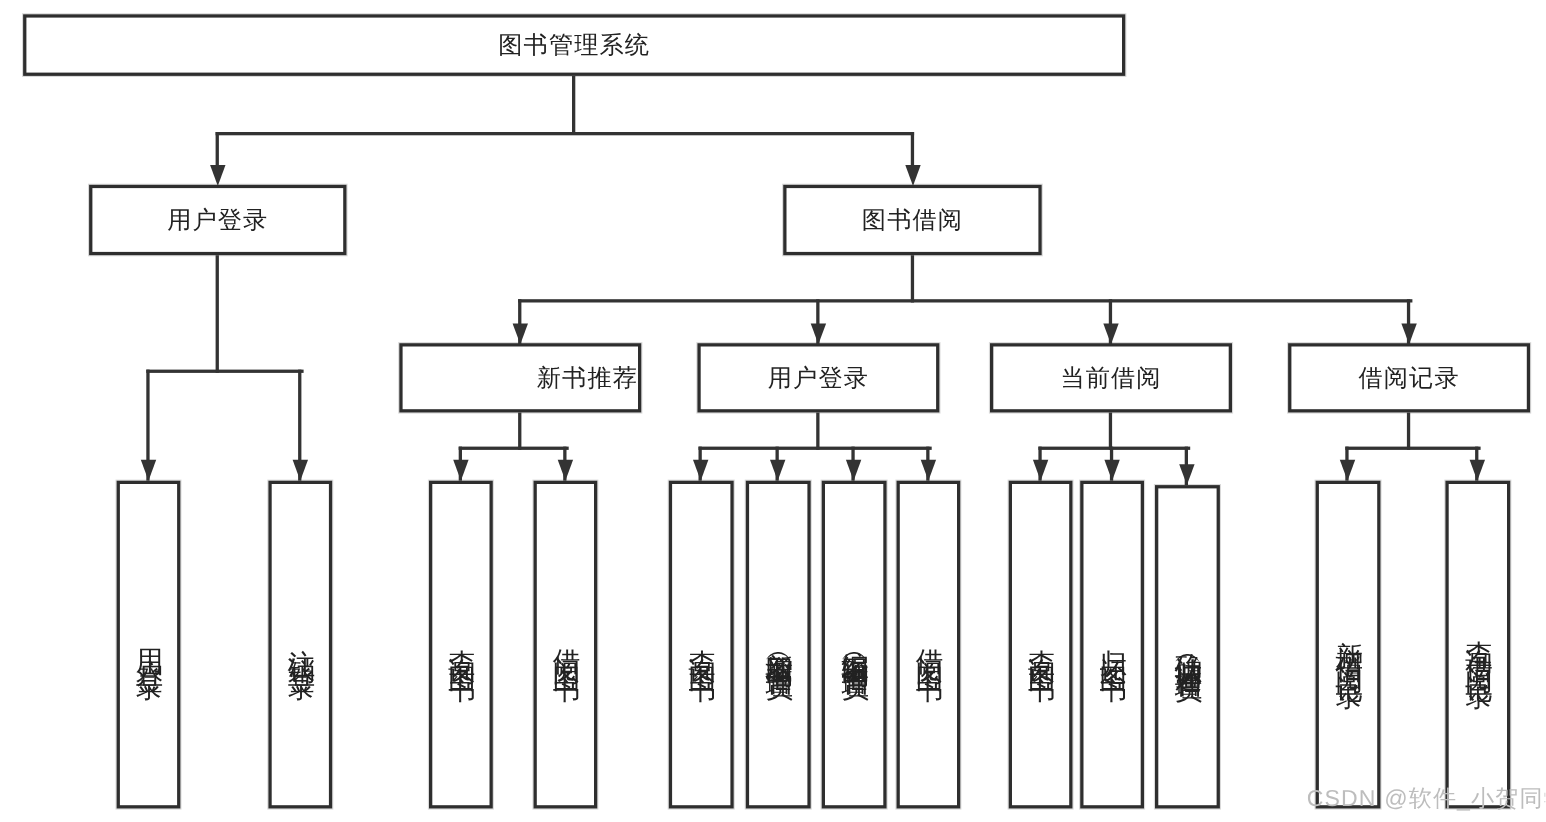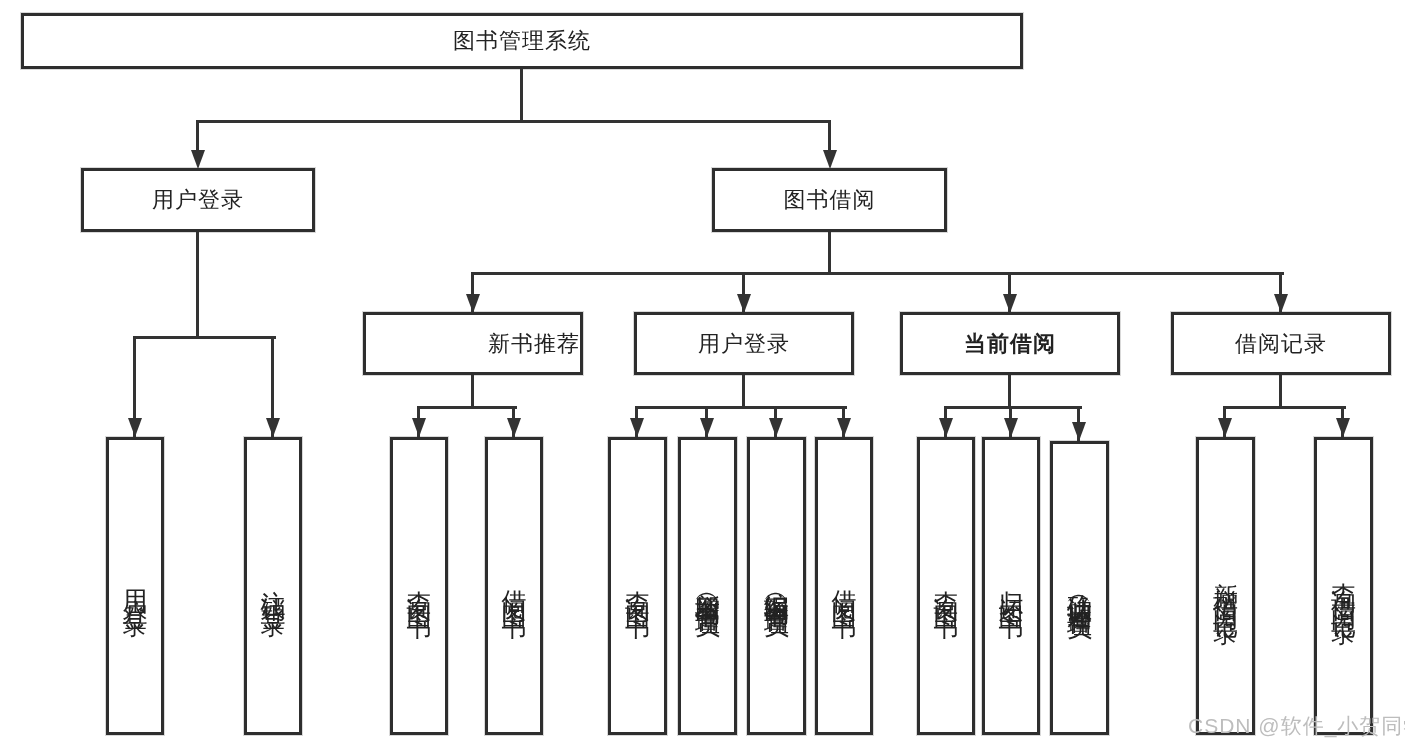--- a/index.html
+++ b/index.html
@@ -75,21 +75,21 @@
   <div class="box" style="left:712px; top:168px; width:235px; height:64px;">
     <span class="hlabel">图书借阅</span>
   </div>
 
   <div class="box" style="left:363px; top:312px; width:220px; height:63px;justify-content:flex-end;">
     <span class="hlabel">新书推荐</span>
   </div>
   <div class="box" style="left:634px; top:312px; width:220px; height:63px;">
     <span class="hlabel">用户登录</span>
   </div>
-  <div class="box" style="left:900px; top:312px; width:220px; height:63px;font-weight:bold;">
+  <div class="box" style="left:900px; top:312px; width:220px; height:63px;">
     <span class="hlabel">当前借阅</span>
   </div>
   <div class="box" style="left:1171px; top:312px; width:220px; height:63px;">
     <span class="hlabel">借阅记录</span>
   </div>
 
   <div class="box" style="left:106px; top:437px; width:58px; height:298px;">
     <span class="vlabel">用户登录</span>
   </div>
   <div class="box" style="left:244px; top:437px; width:58px; height:298px;">

